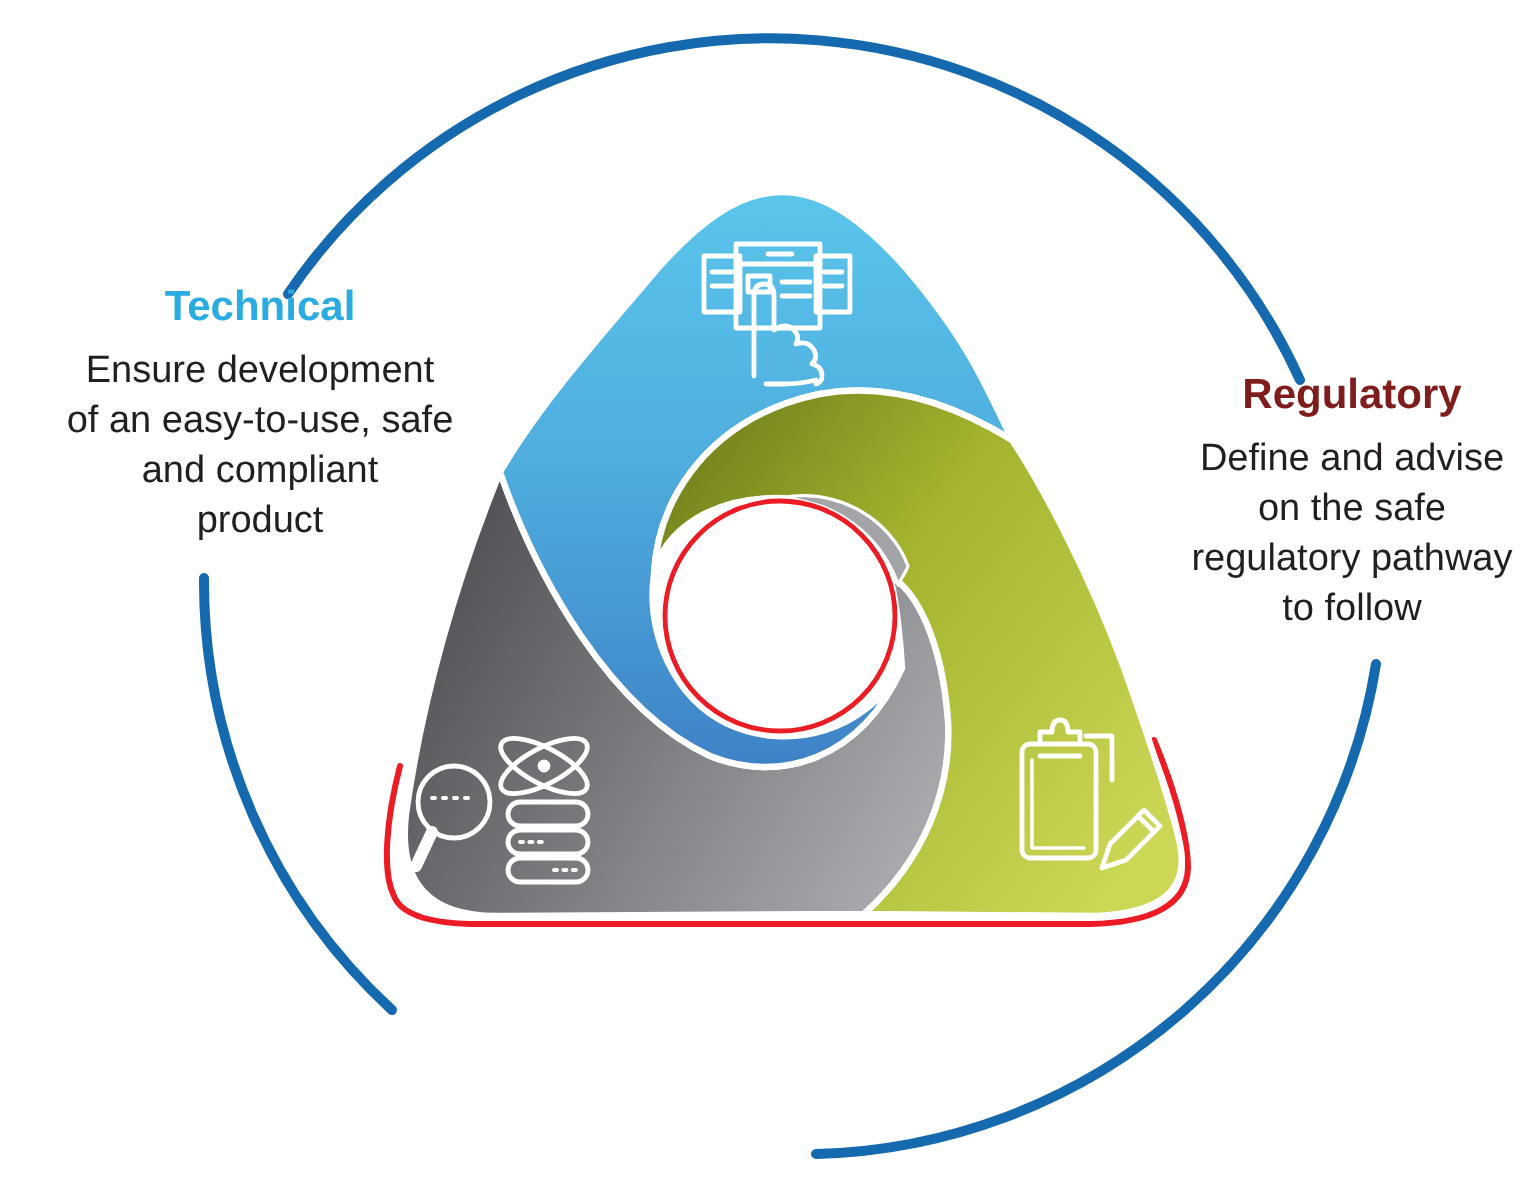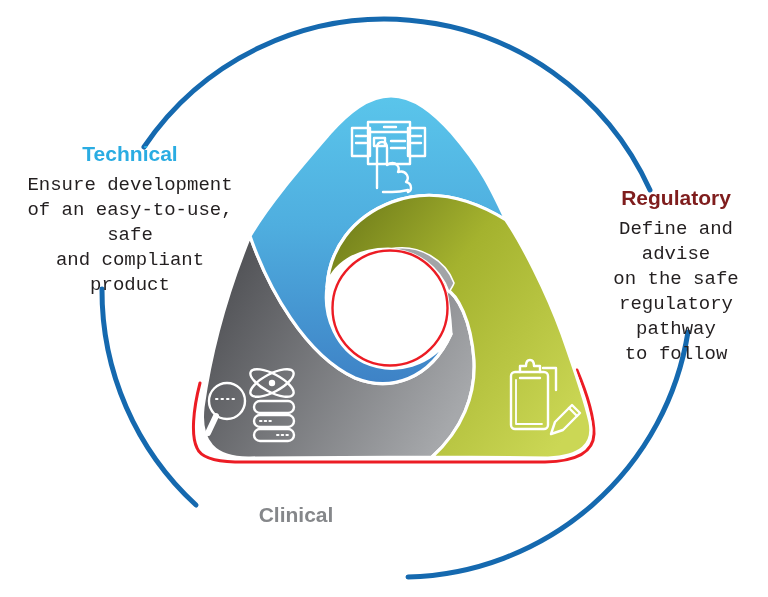--- a/index.html
+++ b/index.html
@@ -3,21 +3,21 @@
 <meta charset="utf-8">
 <style>
   html,body{margin:0;padding:0;background:#fff;}
   body{width:768px;height:597px;position:relative;overflow:hidden;
        font-family:"Liberation Sans", sans-serif;}
   .stage{position:absolute;left:0;top:0;width:768px;height:460px;}
   svg{position:absolute;left:0;top:0;}
   .label-block{position:absolute;text-align:center;color:#231F20;
                font-size:19px;line-height:25px;}
   .label-block h3{margin:0 0 7px 0;font-size:21px;line-height:24px;font-weight:bold;}
-  .desc{white-space:pre-line;font-family:Liberation Mono, monospace;}
+  .desc{white-space:pre-line;}
   .tech-block{left:2px;top:142px;width:256px;}
   .tech-block h3{color:#2AACE2;}
   .reg-block{left:584px;top:186px;width:184px;}
   .reg-block h3{color:#7f1d1d;}
   .clin-block{left:148px;top:503px;width:296px;}
   .clin-block h3{color:#85878A;}
 </style>
 </head>
 <body>
 
@@ -150,16 +150,15 @@
 
   <div class="label-block reg-block">
     <h3>Regulatory</h3>
     <div class="desc">Define and advise
 on the safe
 regulatory pathway
 to follow</div>
   </div>
 
   <div class="label-block clin-block">
-    <h3>Clinical</h3>
   </div>
 
 </div>
 
 </body></html>

